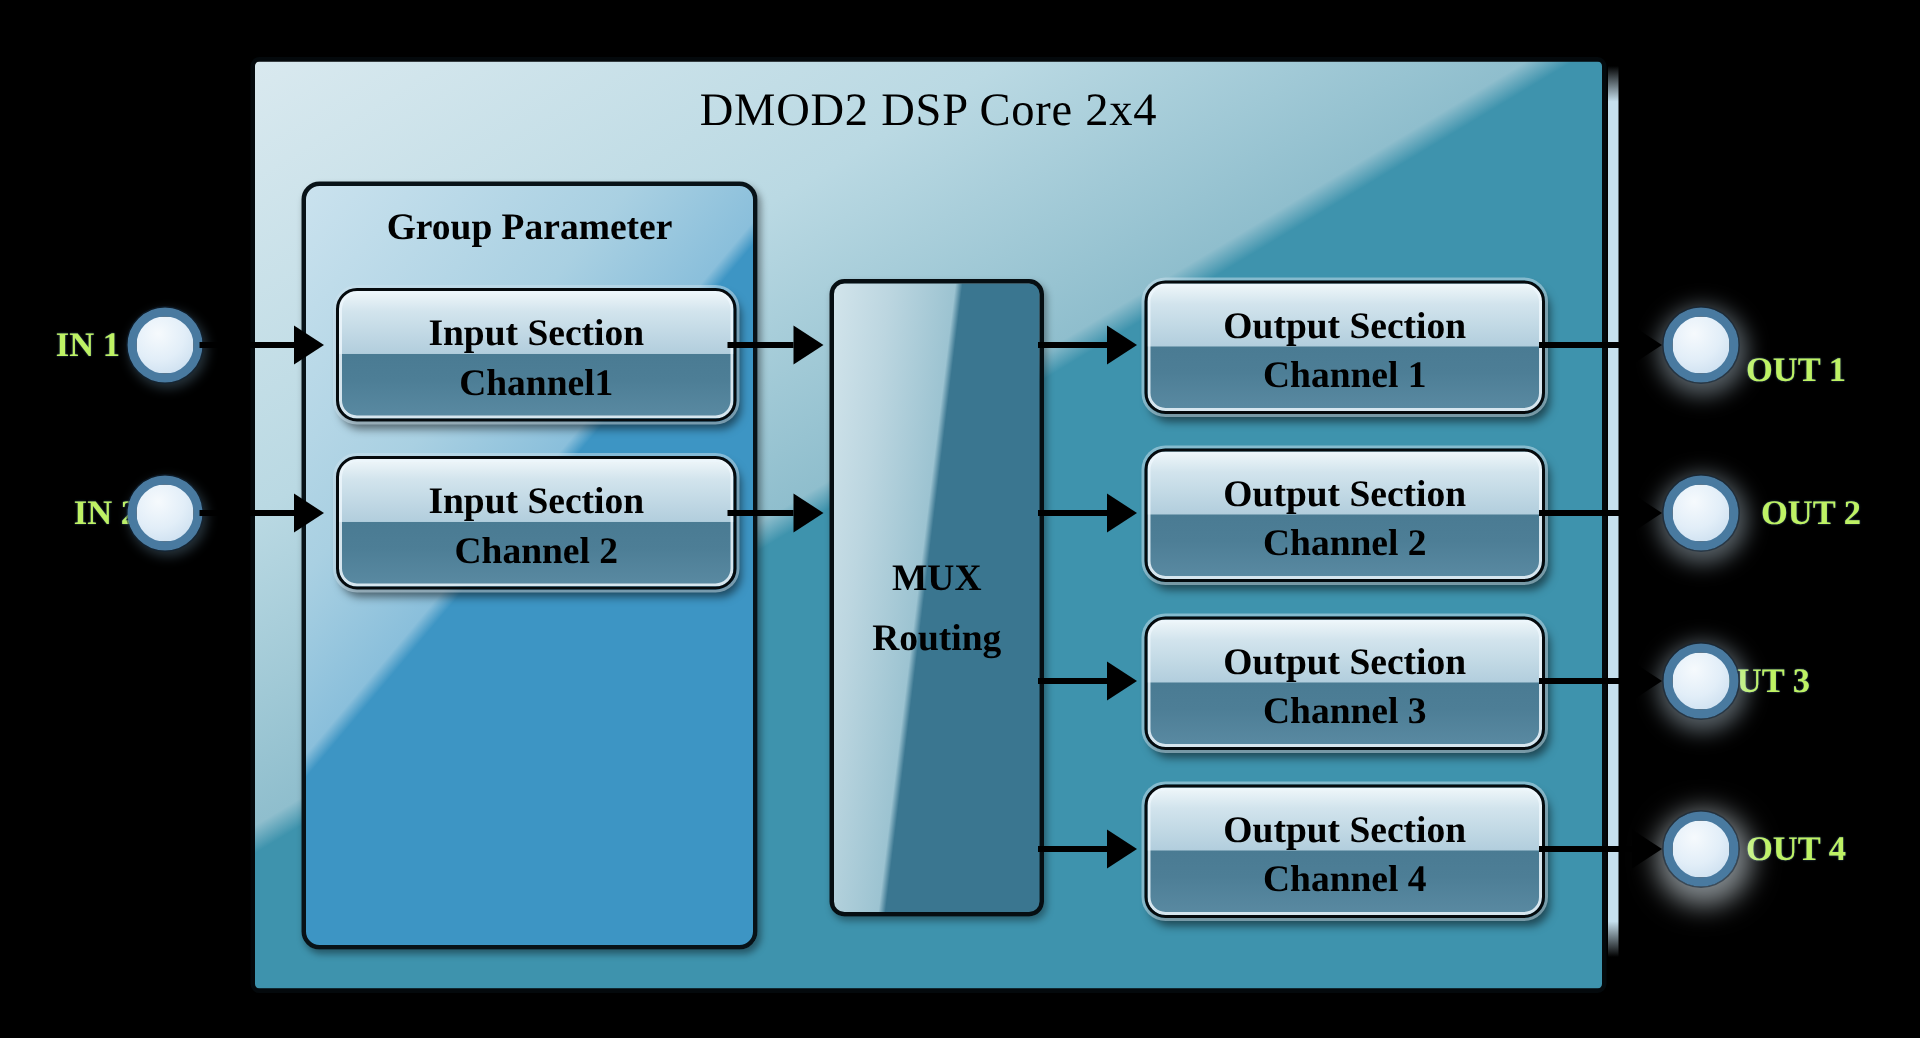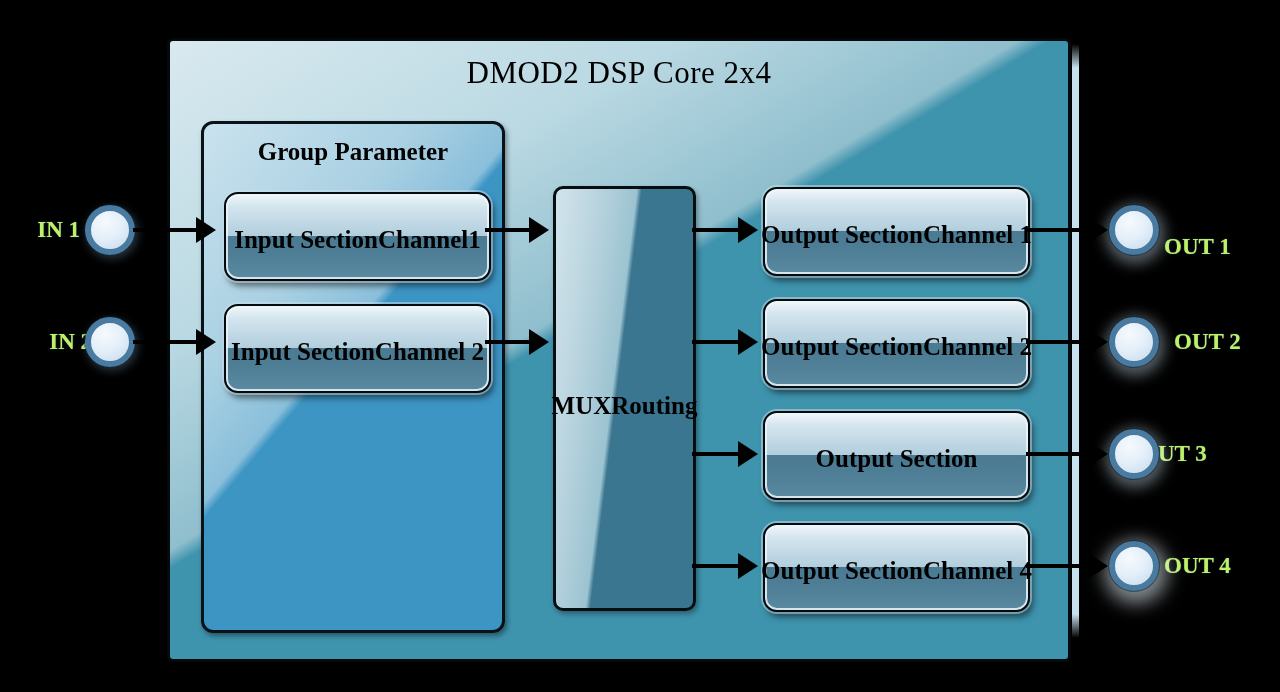--- a/index.html
+++ b/index.html
@@ -33,34 +33,34 @@
     font-size:25px;font-weight:bold;
   }
   
   .io-box{
     position:absolute;width:267px;height:89px;box-sizing:border-box;
     border:2px solid #050a0d;border-radius:14px;
     background:linear-gradient(180deg,#f0f7fa 0%,#d2e4ed 16%,#b2cedd 49%,#4a7b93 49.8%,#4d7e96 70%,#5a8aa2 100%);
     box-shadow:inset 0 0 0 2px rgba(236,246,251,.85),
                0 0 0 2px rgba(205,228,240,.5),
                3px 5px 6px rgba(0,0,0,.5);
-    display:flex;flex-direction:row;align-items:center;justify-content:center;
+    display:flex;flex-direction:column;align-items:center;justify-content:center;
     padding-top:5px;font-size:25px;font-weight:bold;line-height:33px;text-align:center;
   }
   .io-line{white-space:nowrap;}
   .in-1{left:20px;top:68px;}  .in-2{left:20px;top:180px;}
   .out-1{left:593px;top:146px;} .out-2{left:593px;top:258px;}
   .out-3{left:593px;top:370px;} .out-4{left:593px;top:482px;}
   
   .mux-box{
     position:absolute;left:383px;top:145px;width:143px;height:425px;
     box-sizing:border-box;border:3px solid #060e12;border-radius:10px;
     background:linear-gradient(97deg,#d2e4eb 0%,#bcd6e0 20%,#9cc3d1 43%,#3a7690 45.5%,#3a7690 100%);
     box-shadow:2px 3px 5px rgba(0,0,0,.35);
-    display:flex;align-items:center;justify-content:center;
+    display:flex;flex-direction:column;align-items:center;justify-content:center;
     padding-top:14px;font-size:25px;font-weight:bold;line-height:40px;text-align:center;
   }
   
   .arrow{position:absolute;height:4px;background:#000;z-index:6;}
   .arrow::after{
     content:"";position:absolute;right:-20px;top:-11px;width:0;height:0;
     border-left:20px solid #000;border-top:13px solid transparent;border-bottom:13px solid transparent;
   }
   
   .port{
@@ -108,20 +108,21 @@
     <div class="io-box out-1">
       <div class="io-line">Output Section</div>
       <div class="io-line">Channel 1</div>
     </div>
     <div class="io-box out-2">
       <div class="io-line">Output Section</div>
       <div class="io-line">Channel 2</div>
     </div>
     <div class="io-box out-3">
       <div class="io-line">Output Section</div>
+      <div class="io-line">Channel 3</div>
     </div>
     <div class="io-box out-4">
       <div class="io-line">Output Section</div>
       <div class="io-line">Channel 4</div>
     </div>
   </div>
 
   <div class="bevel-right"></div>
 
   <div class="port" style="left:85px;top:205px;"></div>

